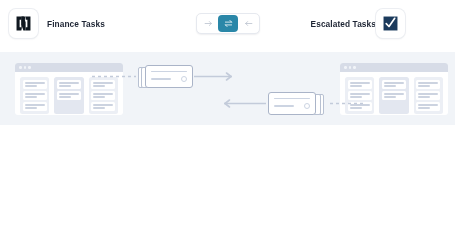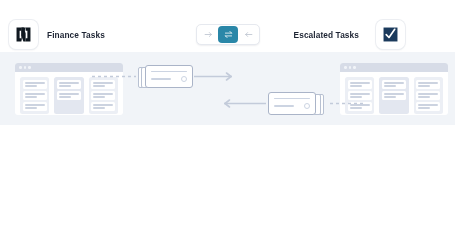--- a/index.html
+++ b/index.html
@@ -9,21 +9,21 @@
   body {
     width: 455px; height: 133px;
     font-family: "Liberation Sans", sans-serif;
     overflow: hidden;
     position: relative;
   }
 
   
   .header {
     position: absolute;
-    left: 0; top: 11px;
+    left: 0; top: 0;
     width: 413px; height: 48px;
     display: flex;
     align-items: center;
   }
 
   .app-block {
     display: flex;
     align-items: center;
   }
   .app-block.left  { position: absolute; left: 9px;  top: 9px; }
@@ -42,21 +42,21 @@
   .logo-tile svg { display: block; }
 
   .app-label {
     font-size: 8.3px;
     font-weight: bold;
     color: #1d2433;
     letter-spacing: .1px;
     white-space: nowrap;
   }
   .app-block.left  .app-label { margin-left: 9px; }
-  .app-block.right .app-label { margin-right: 17px; }
+  .app-block.right .app-label { margin-right: 0; }
 
   
   .toggle {
     position: absolute;
     left: 196px; top: 13px;
     height: 21px;
     display: flex;
     align-items: center;
     background: #ffffff;
     border: 1px solid #e6e9ef;

